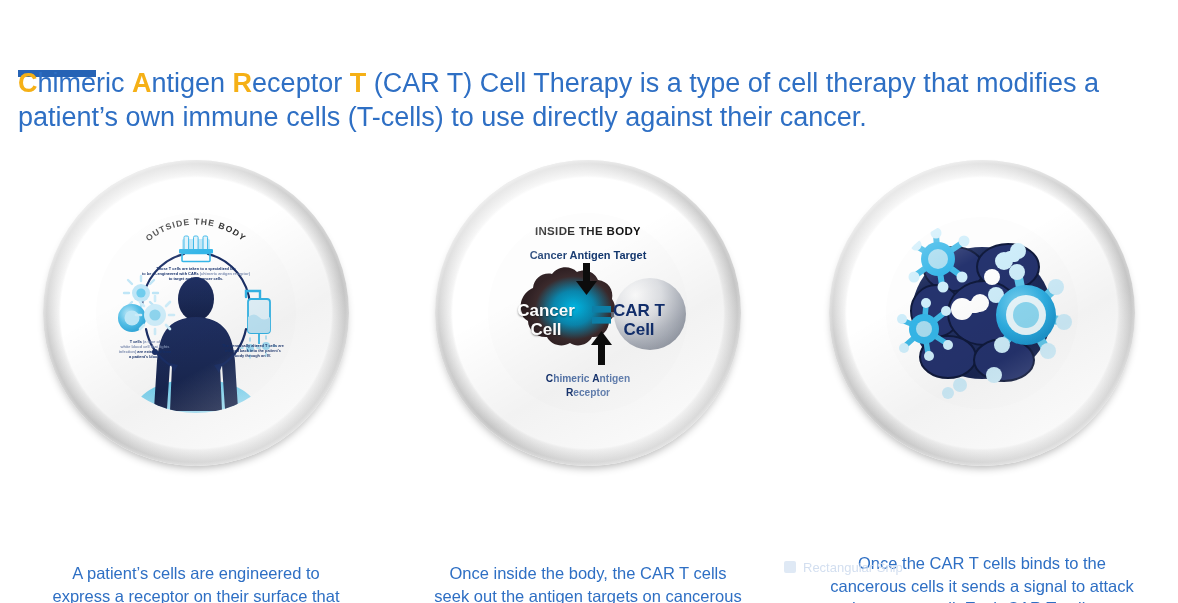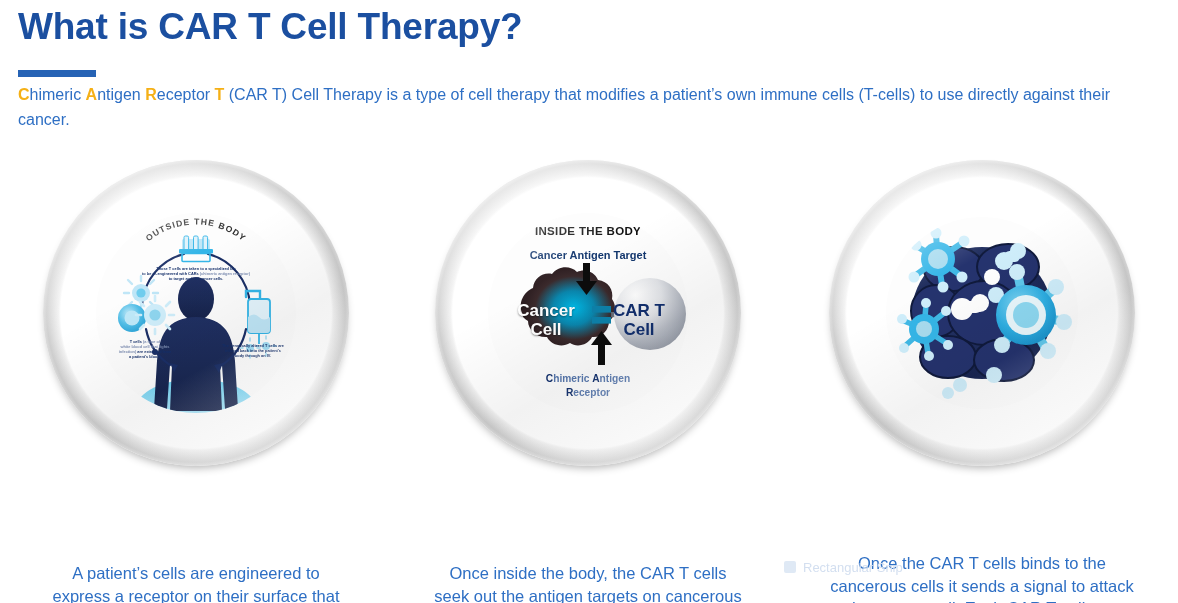--- a/index.html
+++ b/index.html
@@ -13,22 +13,22 @@
   
   .title{
     position:absolute;left:18px;top:6px;
     font-size:37px;font-weight:bold;color:#1b4fa0;letter-spacing:-.2px;
     white-space:nowrap;
   }
   .rule{
     position:absolute;left:18px;top:70px;width:78px;height:7px;background:#2663b5;
   }
   .subtitle{
-    position:absolute;left:18px;top:82px;width:1140px;
-    font-size:16px;line-height:25px;color:#2e6fc4;font-weight:400;
+    position:absolute;left:18px;top:66px;width:1140px;
+    font-size:27px;line-height:34px;color:#2e6fc4;font-weight:400;
   }
   .subtitle .hl{color:#f5b016;font-weight:bold;}
 
   
   .panels{position:absolute;left:0;top:158px;width:942px;height:445px;}
   .panel{position:absolute;top:0;width:392px;height:445px;}
   .panel.p1{left:0;}
   .panel.p2{left:392px;text-decoration:underline;}
   .panel.p3{left:786px;text-decoration:underline;}
 
@@ -104,21 +104,20 @@
   }
   .snip-ghost .sq{
     width:12px;height:12px;border-radius:2px;background:#dfe9f5;flex:0 0 auto;
   }
 </style>
 </head>
 <body>
 
 <div class="page">
 
-  <div class="title">What is CAR T Cell Therapy?</div>
   <div class="rule"></div>
   <div class="subtitle" id="subtitle"><span class="hl">C</span><span>himeric </span><span class="hl">A</span><span>ntigen </span><span class="hl">R</span><span>eceptor </span><span class="hl">T</span><span> (CAR T) Cell Therapy is a type of cell therapy that modifies a patient’s own immune cells (T-cells) to use directly against their cancer.</span></div>
 
   <div class="panels">
 
     <div class="panel p1">
       <div class="disc">
         <div class="stage wide">
 
           <svg class="p1-svg" width="200" height="200" viewBox="0 0 200 200">

